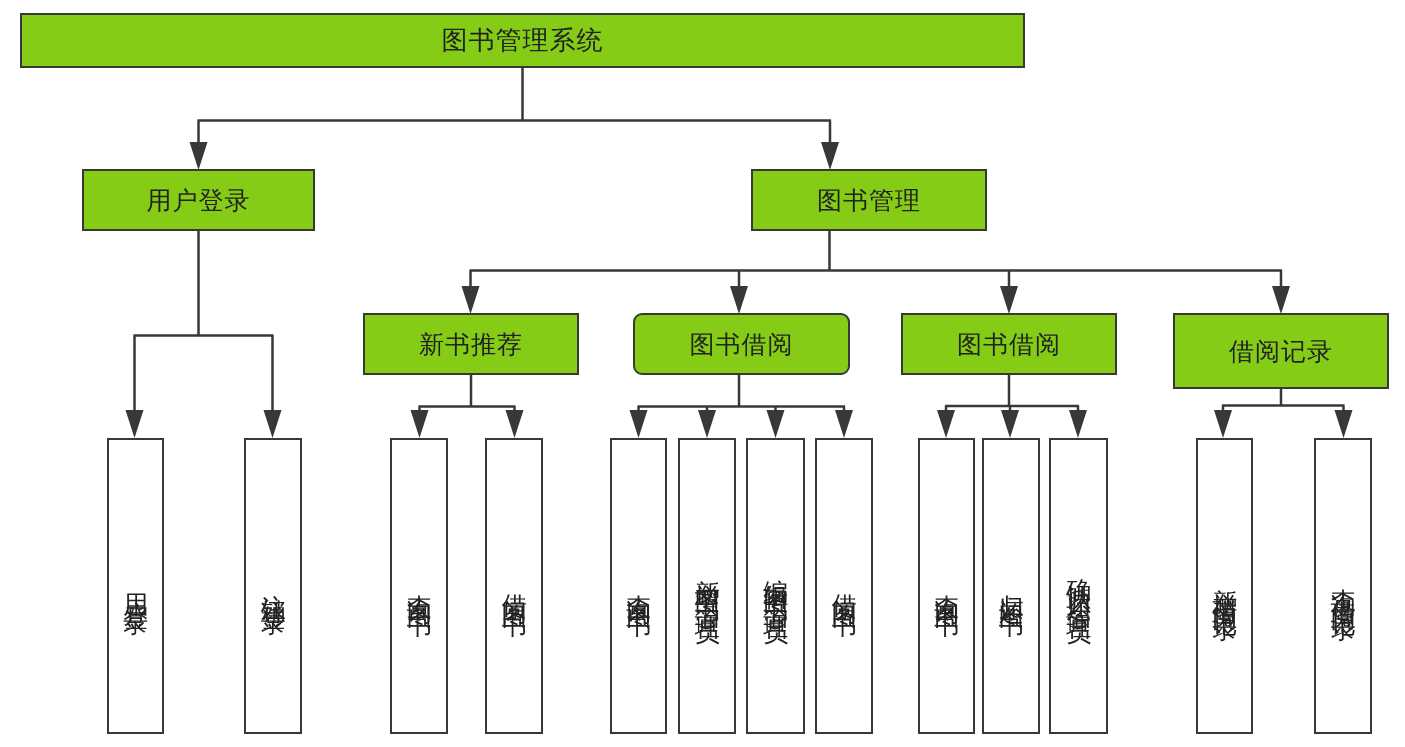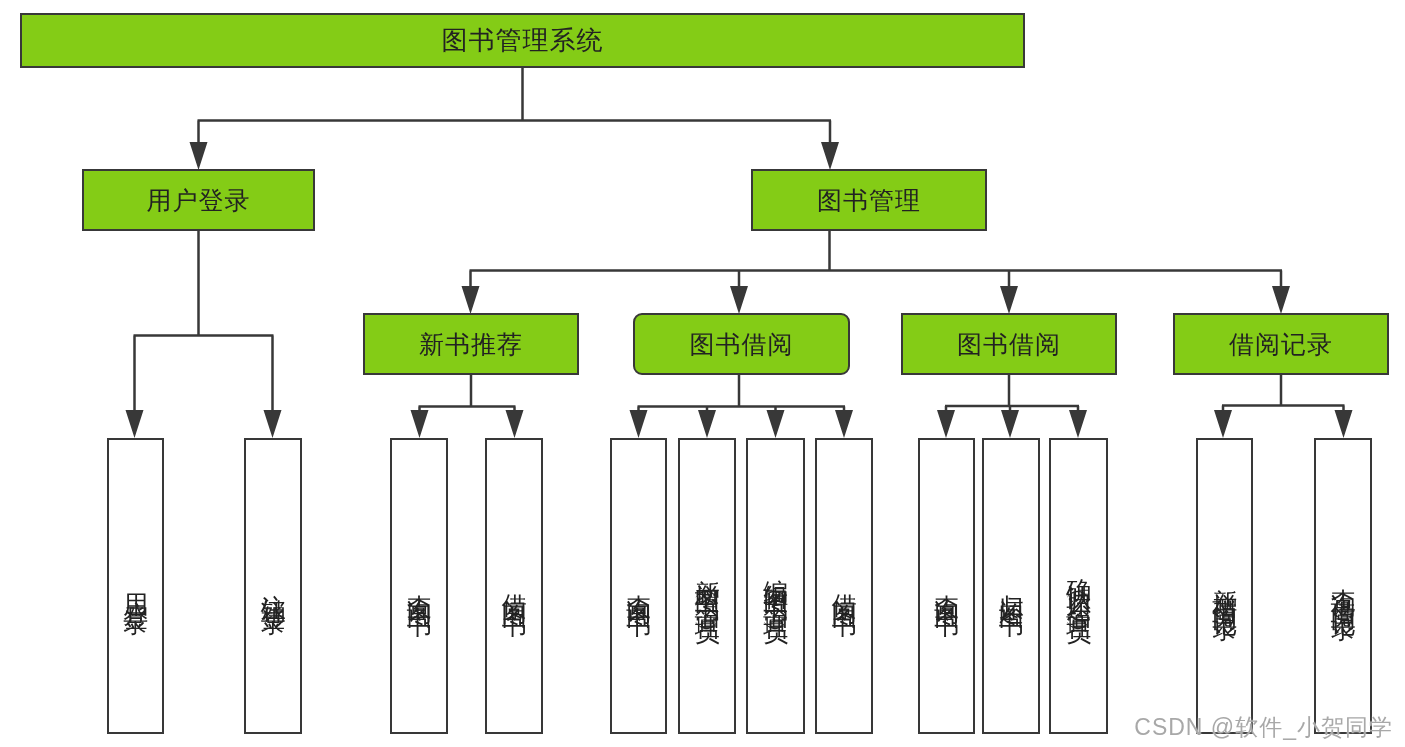--- a/index.html
+++ b/index.html
@@ -105,21 +105,21 @@
 
   <div class="node" style="left:363px; top:313px; width:216px; height:62px;">
     <span class="h-label">新书推荐</span>
   </div>
   <div class="node" style="left:633px; top:313px; width:217px; height:62px;border-radius:9px;">
     <span class="h-label">图书借阅</span>
   </div>
   <div class="node" style="left:901px; top:313px; width:216px; height:62px;">
     <span class="h-label">图书借阅</span>
   </div>
-  <div class="node" style="left:1173px; top:313px; width:216px; height:62px;">
+  <div class="node" style="left:1173px; top:313px; width:216px; height:76px;">
     <span class="h-label">借阅记录</span>
   </div>
 
   <div class="leaf" style="left:107px; width:57px;">
     <span class="v-label">用户登录</span>
   </div>
   <div class="leaf" style="left:244px; width:58px;">
     <span class="v-label">注销登录</span>
   </div>
   <div class="leaf" style="left:390px; width:58px;">
@@ -149,14 +149,13 @@
   <div class="leaf" style="left:1049px; width:59px;">
     <span class="v-label">确认归还（管理员）</span>
   </div>
   <div class="leaf" style="left:1196px; width:57px;">
     <span class="v-label">新增借阅记录</span>
   </div>
   <div class="leaf" style="left:1314px; width:58px;">
     <span class="v-label">查询借阅记录</span>
   </div>
 
-  <div id="watermark">CSDN @软件_小贺同学</div>
 </div>
 
 </body></html>

